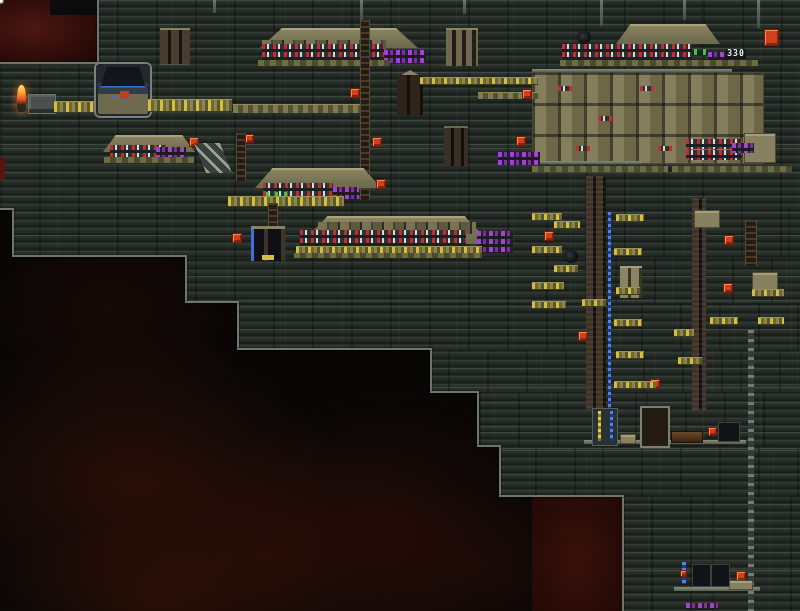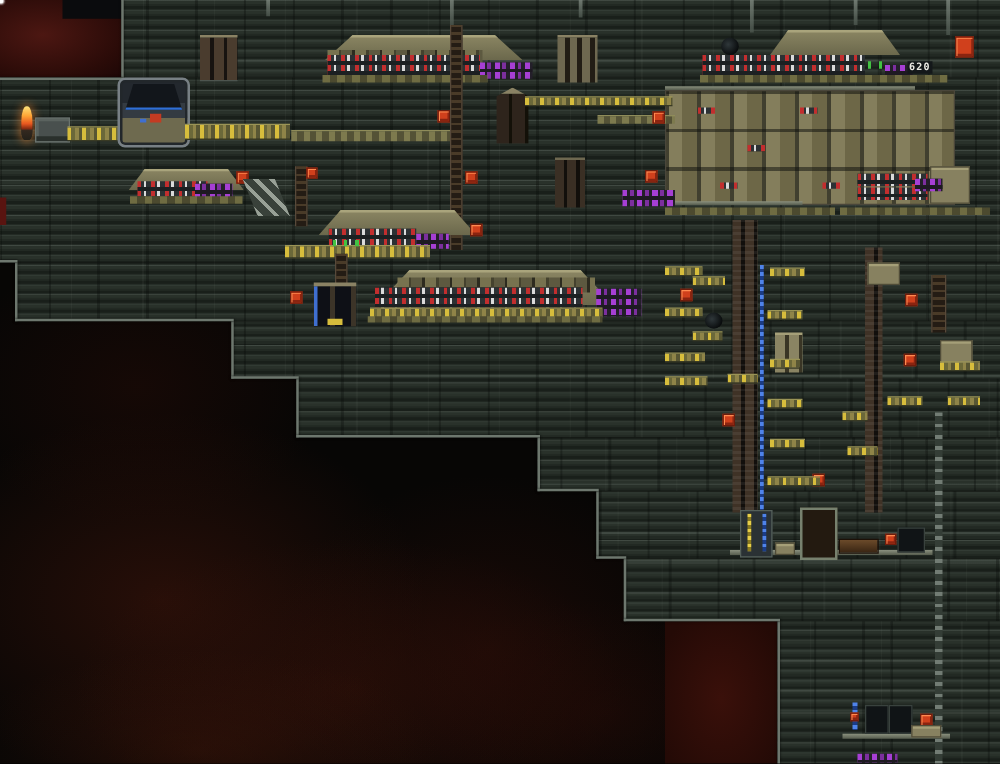--- a/index.html
+++ b/index.html
@@ -396,21 +396,21 @@
       <div class="e e-dark-round" style="left: 577px; top: 30px; width: 14px; height: 14px;"></div>
       <div class="e e-hill" style="left: 260px; top: 28px; width: 158px; height: 20px;"></div>
       <div class="e e-slatrow" style="left: 262px; top: 40px; width: 124px; height: 12px;"></div>
       <div class="e e-items-rw" style="left: 262px; top: 44px; width: 122px; height: 16px;"></div>
       <div class="e e-items-pu" style="left: 384px; top: 50px; width: 42px; height: 13px;"></div>
       <div class="e e-belt-olive" style="left: 258px; top: 60px; width: 132px; height: 6px;"></div>
       <div class="e e-hill" style="left: 616px; top: 24px; width: 104px; height: 20px;"></div>
       <div class="e e-items-rw" style="left: 562px; top: 44px; width: 130px; height: 16px;"></div>
       <div class="e e-green-dots" style="left: 694px; top: 49px; width: 16px; height: 6px;"></div>
       <div class="e e-items-pu" style="left: 708px; top: 52px; width: 22px; height: 11px;"></div>
-      <div class="e e-label" style="left: 726px; top: 49px; width: 20px; height: 10px;">620</div>
+      <div class="e e-label" style="left: 726px; top: 49px; width: 20px; height: 10px;">330</div>
       <div class="e e-belt-olive" style="left: 560px; top: 60px; width: 198px; height: 6px;"></div>
       <div class="e e-red-box-big" style="left: 764px; top: 29px; width: 13px; height: 15px;"></div>
       <div class="e e-walk-line" style="left: 532px; top: 69px; width: 200px; height: 3px;"></div>
       <div class="e e-smelter-grid" style="left: 532px; top: 72px; width: 232px; height: 92px;"></div>
       <div class="e e-items-rw" style="left: 558px; top: 86px; width: 14px; height: 5px;"></div>
       <div class="e e-items-rw" style="left: 640px; top: 86px; width: 14px; height: 5px;"></div>
       <div class="e e-items-rw" style="left: 598px; top: 116px; width: 14px; height: 5px;"></div>
       <div class="e e-items-rw" style="left: 576px; top: 146px; width: 14px; height: 5px;"></div>
       <div class="e e-items-rw" style="left: 658px; top: 146px; width: 14px; height: 5px;"></div>
       <div class="e e-tan-panel" style="left: 744px; top: 133px; width: 30px; height: 28px;"></div>

